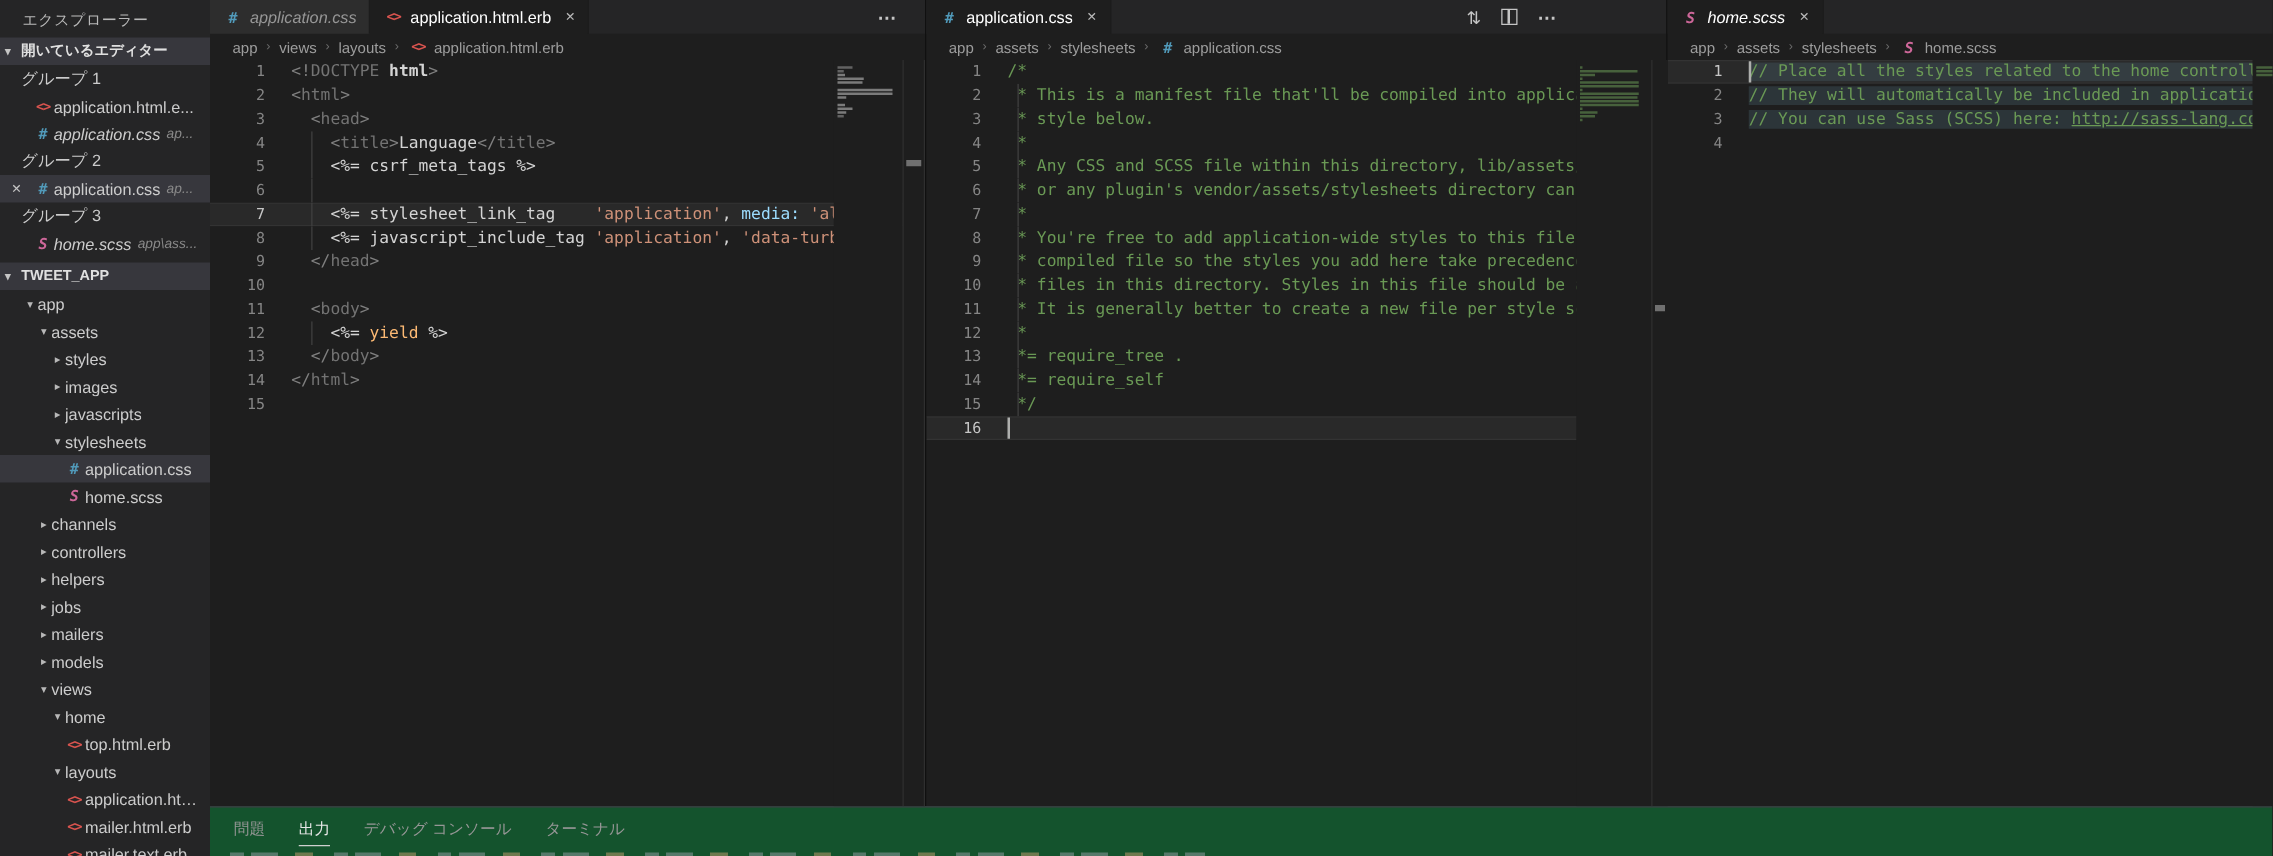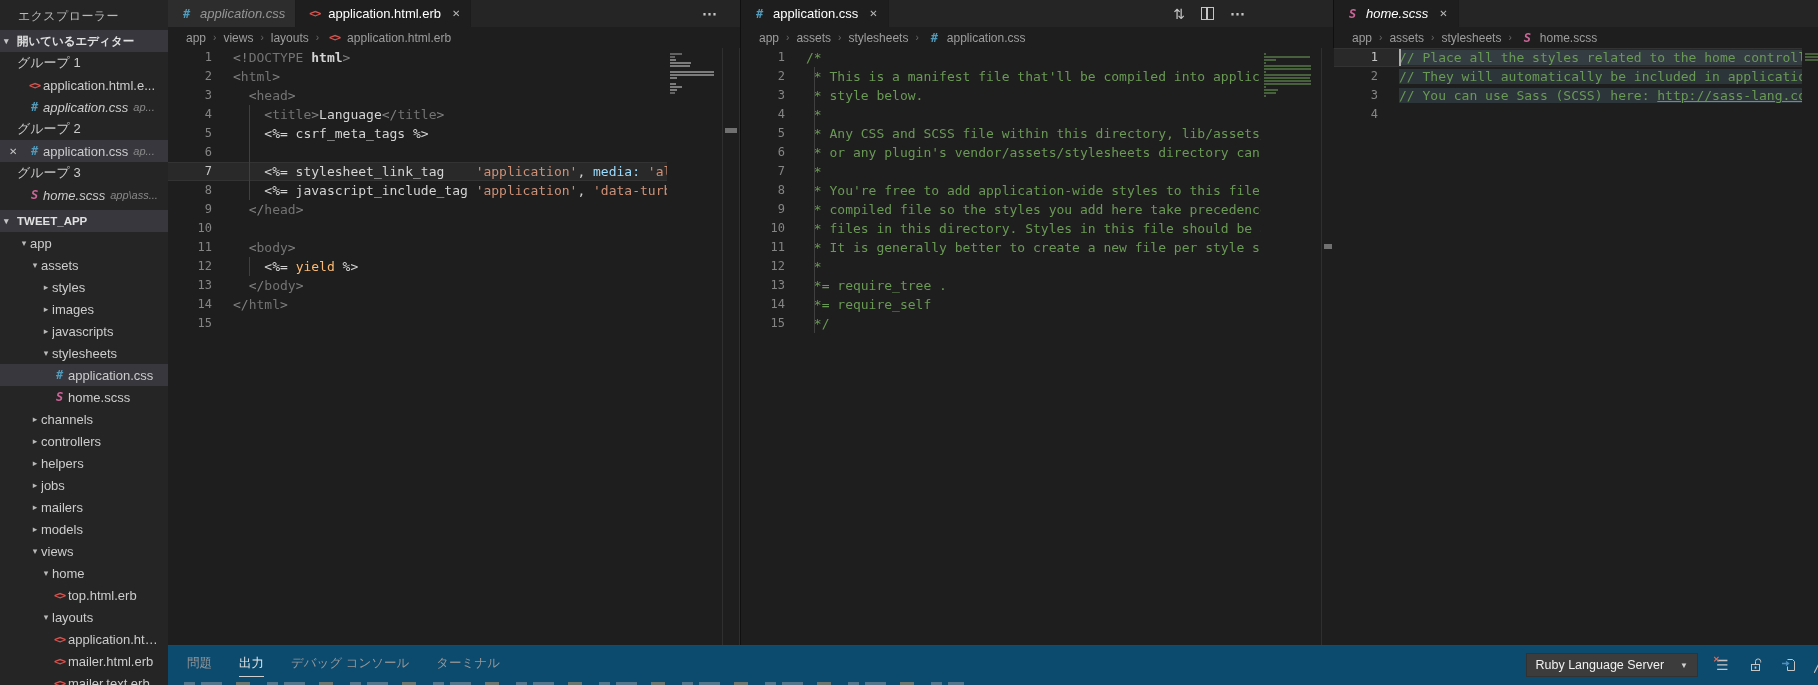--- a/index.html
+++ b/index.html
@@ -65,21 +65,21 @@
   #g2 .minimap{left:520px;width:60px;}
   #g3 .minimap{left:468px;width:17px;}
   .mm-line{height:2px;margin:0 0 1px 3px;opacity:.55;}
   .sbar{position:absolute;top:48px;bottom:0;z-index:5;background:#1e1e1e;border-left:1px solid #2f2f2f;border-right:1px solid #2f2f2f;}
   #g1 .sbar{left:554px;width:16px;}
   #g2 .sbar{left:580px;width:12px;}
   .slider{position:absolute;left:2px;right:2px;height:5px;background:#707070;}
   #g1 .slider{top:80px;}
   #g2 .slider{top:196px;}
   
-  .panel{position:absolute;left:168px;top:645px;width:1650px;height:40px;background:#0c4a6e;border-top:1px solid #3e3e45;}
+  .panel{position:absolute;left:168px;top:645px;width:1650px;height:40px;background:#14532d;border-top:1px solid #3e3e45;}
   .ptabs{display:flex;gap:27px;padding:9px 0 0 19px;font-size:12.5px;color:#969696;}
   .ptab{padding-bottom:4px;}
   .ptab.active{color:#e7e7e7;border-bottom:1px solid #cfcfcf;}
   .pright{position:absolute;right:0;top:7px;display:flex;align-items:center;gap:17px;}
   .osel{background:#3c3c3c;border:1px solid #323232;height:22px;display:flex;align-items:center;
         padding:0 9px;gap:16px;font-size:12.5px;color:#f0f0f0;}
   .osel .caret{font-size:8px;color:#d0d0d0;}
   .ic-clear{position:relative;width:16px;height:14px;}
   .ic-clear:before{content:"☰";color:#c5c5c5;font-size:14px;line-height:14px;position:absolute;left:1px;top:0;}
   .ic-clear:after{content:"✕";color:#e9684c;font-size:8px;font-weight:bold;position:absolute;left:-2px;top:-3px;}
@@ -418,20 +418,24 @@
         <span class="lc"><span class="guide" style="left: 28.825px;"></span><span class="sg c-com"> *= require_tree .</span></span>
       </div>
       <div class="cl">
         <span class="ln">14</span>
         <span class="lc"><span class="guide" style="left: 28.825px;"></span><span class="sg c-com"> *= require_self</span></span>
       </div>
       <div class="cl">
         <span class="ln">15</span>
         <span class="lc"><span class="guide" style="left: 28.825px;"></span><span class="sg c-com"> */</span></span>
       </div>
+      <div class="cl cur">
+        <span class="ln">16</span>
+        <span class="lc"><span class="cursor" style="left: 21px;"></span></span>
+      </div>
     </div>
   <div class="minimap">
       <div class="mm-line" style="width: 2px; background: rgb(106, 153, 85);"></div>
       <div class="mm-line" style="width: 46px; background: rgb(106, 153, 85);"></div>
       <div class="mm-line" style="width: 12px; background: rgb(106, 153, 85);"></div>
       <div class="mm-line" style="width: 2px; background: rgb(106, 153, 85);"></div>
       <div class="mm-line" style="width: 47px; background: rgb(106, 153, 85);"></div>
       <div class="mm-line" style="width: 47px; background: rgb(106, 153, 85);"></div>
       <div class="mm-line" style="width: 2px; background: rgb(106, 153, 85);"></div>
       <div class="mm-line" style="width: 47px; background: rgb(106, 153, 85);"></div>
@@ -501,35 +505,14 @@
     </div>
 </div>
 
 <div class="panel">
   <div class="ptabs" id="panel-tabs">
       <span class="ptab">問題</span>
       <span class="ptab active">出力</span>
       <span class="ptab">デバッグ コンソール</span>
       <span class="ptab">ターミナル</span>
     </div>
-  <div class="pright">
-    <div class="osel">
-      <span>Ruby Language Server</span>
-      <span class="caret">▼</span>
-    </div>
-    <span class="ic-clear"></span>
-    <span>
-      <svg width="16" height="16" viewBox="0 0 16 16">
-        <rect x="3.5" y="7.5" width="8" height="6" fill="none" stroke="#c5c5c5"></rect>
-        <path d="M7.5 7.5 V4.5 a2.6 2.6 0 0 1 5.2 0 v1" fill="none" stroke="#c5c5c5"></path>
-        <rect x="6.7" y="9.5" width="1.6" height="2.2" fill="#c5c5c5"></rect>
-      </svg>
-    </span>
-    <span>
-      <svg width="16" height="16" viewBox="0 0 16 16">
-        <path d="M6.5 2.5 h5 l2 2 v9 h-7 v-4" fill="none" stroke="#c5c5c5"></path>
-        <path d="M1 6.5 h6 M5 4.5 l2.5 2 L5 8.5" fill="none" stroke="#4f8fc0" stroke-width="1.4"></path>
-      </svg>
-    </span>
-    <span class="ic-maxpart">╱</span>
-  </div>
   <div class="clip-strip"></div>
 </div>
 
 </body></html>

